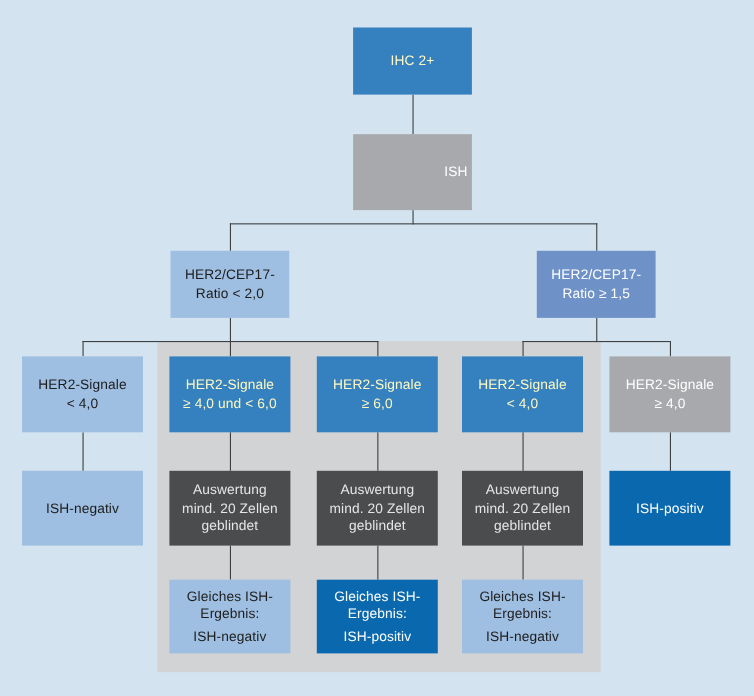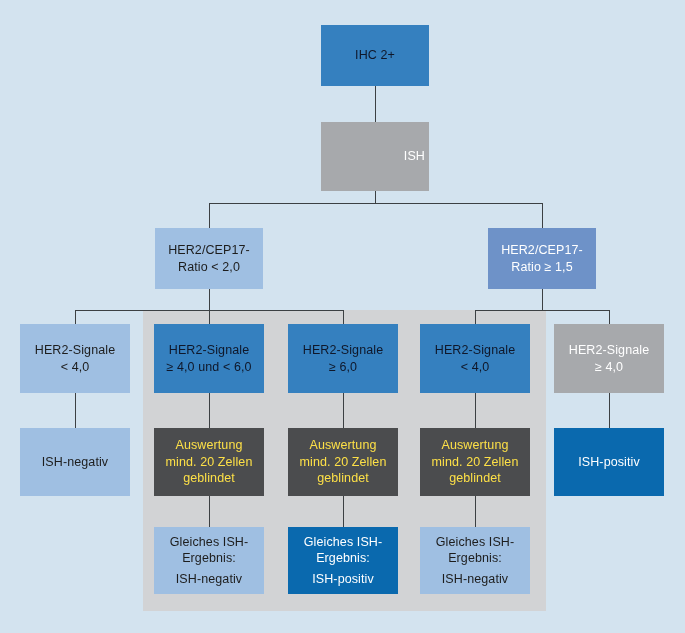--- a/index.html
+++ b/index.html
@@ -43,26 +43,26 @@
     justify-content: center;
     text-align: center;
     font-size: 12.5px;
     line-height: 1.32;
     letter-spacing: .1px;
     padding: 2px 4px;
   }
   .node .ln { display: block; white-space: nowrap; }
 
   
-  .c-blue-mid   { background: #3580bf; color: #0f172a; }
+  .c-blue-mid   { background: #3580bf; color: #fef9c3; }
   .c-blue-light { background: #9fbfe2; color: #1d1d1d; }
   .c-blue-slate { background: #6e92c8; color: #ffffff; }
   .c-blue-dark  { background: #0a69ae; color: #ffffff; }
   .c-grey-mid   { background: #a7a9ac; color: #ffffff; }
-  .c-grey-dark  { background: #4b4c4e; color: #fde047; }
+  .c-grey-dark  { background: #4b4c4e; color: #e5e5e5; }
 
   .gap { height: 4px; }
 </style>
 </head>
 <body>
 
 <div id="flowchart">
 
   <div class="panel" style="left:143px; top:310px; width:403px; height:301px;"></div>
 

